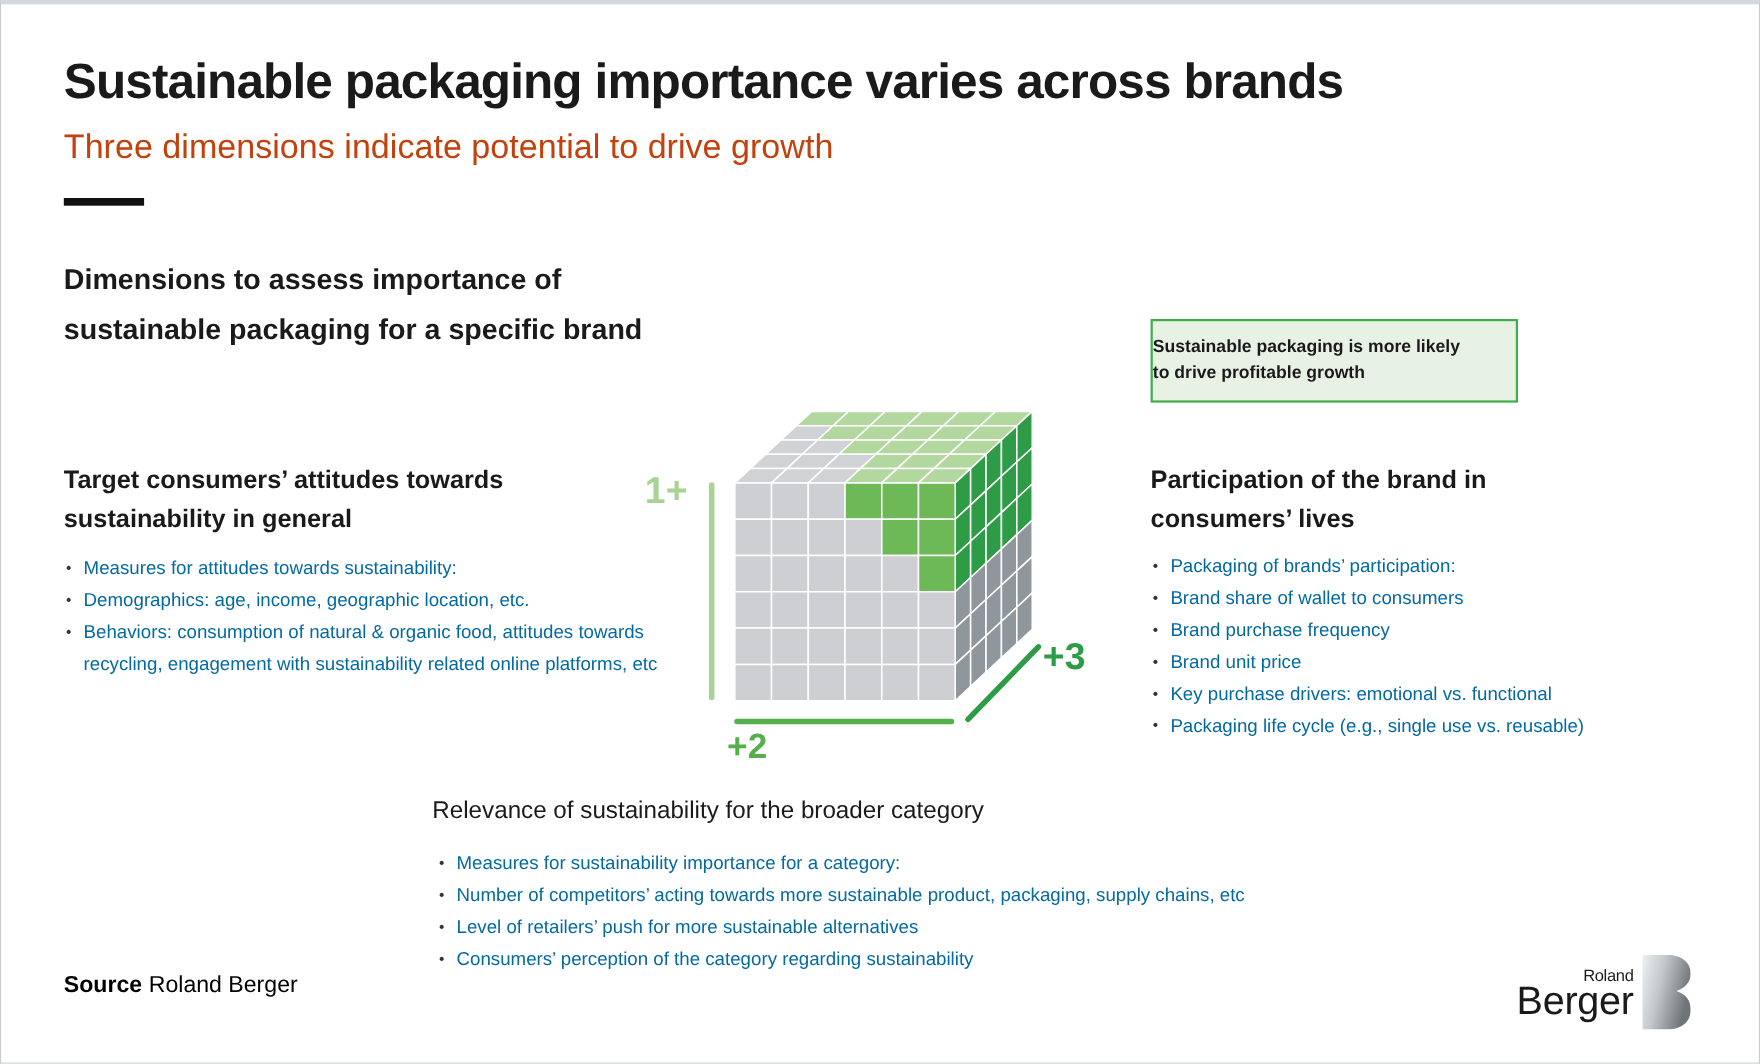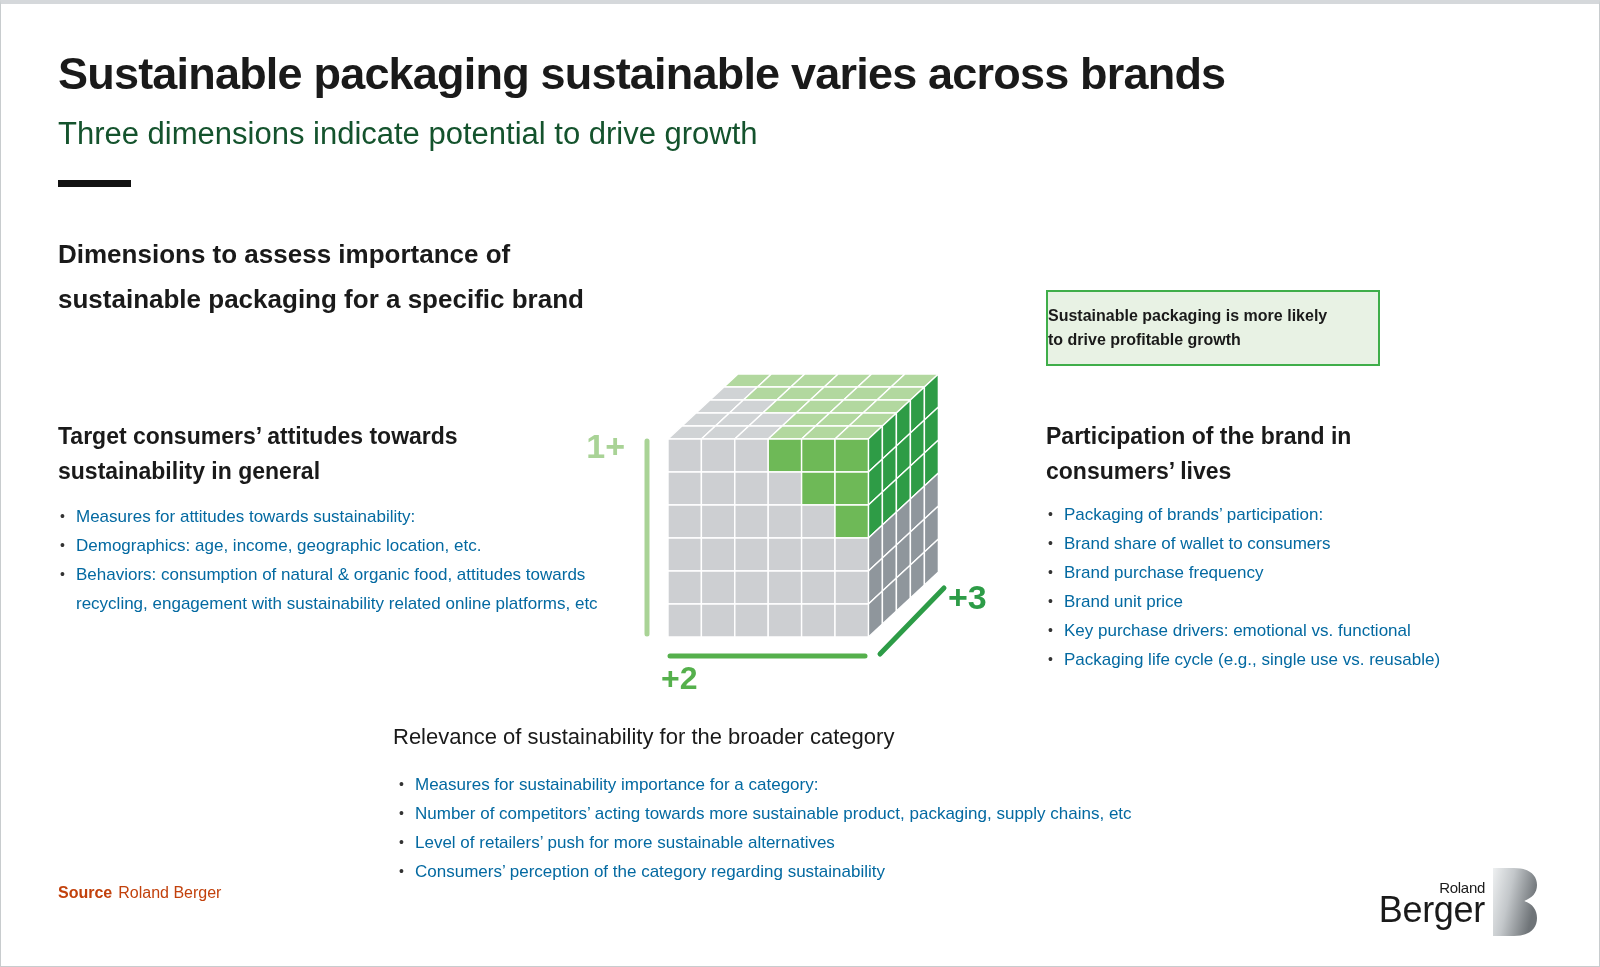--- a/index.html
+++ b/index.html
@@ -9,21 +9,21 @@
     background:#ffffff;
     border:1px solid #c8ccce;
     border-top:4px solid #d5d8db;
     box-sizing:border-box;
     font-family:"Liberation Sans",sans-serif;
     color:#1a1a1a;
     overflow:hidden;
   }
   .abs{position:absolute;}
   .title{font-size:45px;font-weight:bold;letter-spacing:-0.8px;line-height:52px;}
-  .subtitle{font-size:31px;font-weight:normal;line-height:40px;color:#14532d;}
+  .subtitle{font-size:31px;font-weight:normal;line-height:40px;color:#c2410c;}
   .dash{width:73px;height:7px;background:#121212;}
   .section-heading{font-size:26px;font-weight:bold;line-height:45px;}
   .panel-heading{font-size:23px;font-weight:bold;line-height:35px;}
   .bottom-heading{font-size:22px;font-weight:normal;line-height:30px;}
   .blist{list-style:none;margin:0;padding:0;}
   .blist .li{
     position:relative;
     padding-left:18px;
     font-size:17px;
     line-height:29px;
@@ -39,33 +39,33 @@
     width:334px;
     border:2px solid #3fae4a;
     background:#e8f2e4;
     padding:12px 0;
     font-size:16px;font-weight:bold;line-height:24px;
   }
   .axis-label{font-weight:bold;}
   .axis-1{font-size:34px;width:54px;text-align:right;}
   .axis-2{font-size:32px;}
   .axis-3{font-size:34px;}
-  .source-line{font-size:16px;color:#c2410c;}
+  .source-line{font-size:21px;color:#000000;}
   .source-line .src-label{font-weight:bold;margin-right:6px;}
   .logo-text{width:126px;text-align:right;letter-spacing:-0.3px;}
   .logo-roland{font-size:15px;line-height:16px;}
   .logo-berger{font-size:36px;line-height:28px;}
   svg.layer{position:absolute;left:0;top:0;pointer-events:none;}
 </style>
 </head>
 <body>
 
 <div class="slide">
 
-  <div class="abs title" style="left:57px;top:44px;width:1400px;">Sustainable packaging sustainable varies across brands</div>
+  <div class="abs title" style="left:57px;top:44px;width:1400px;">Sustainable packaging importance varies across brands</div>
   <div class="abs subtitle" style="left:57px;top:110px;width:1200px;">Three dimensions indicate potential to drive growth</div>
   <div class="abs dash" style="left:57px;top:176px;"></div>
 
   <div class="abs section-heading" style="left:57px;top:228px;width:700px;">
     <div>Dimensions to assess importance of</div>
     <div>sustainable packaging for a specific brand</div>
   </div>
 
   <div class="abs callout" style="left: 1045px; top: 286px; background: rgb(232, 242, 228); border-color: rgb(63, 174, 74);">
     <div>Sustainable packaging is more likely</div>

